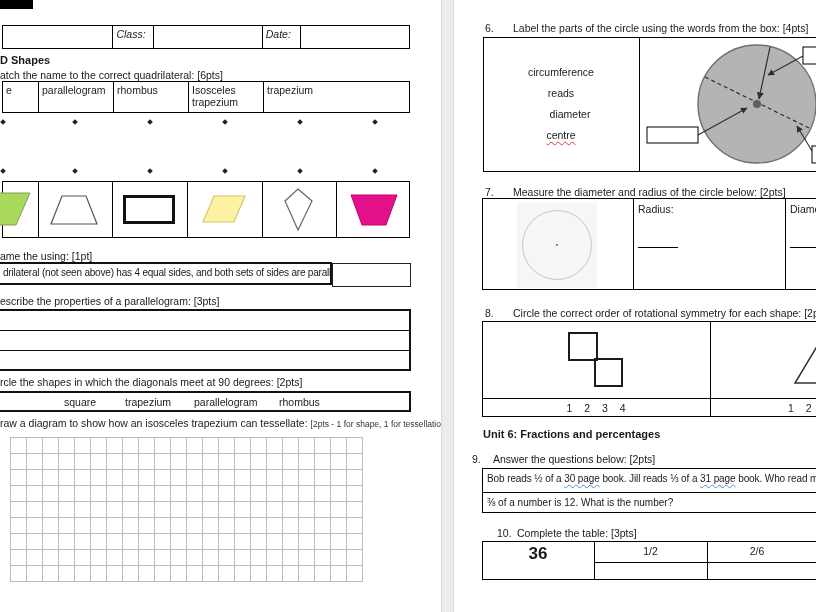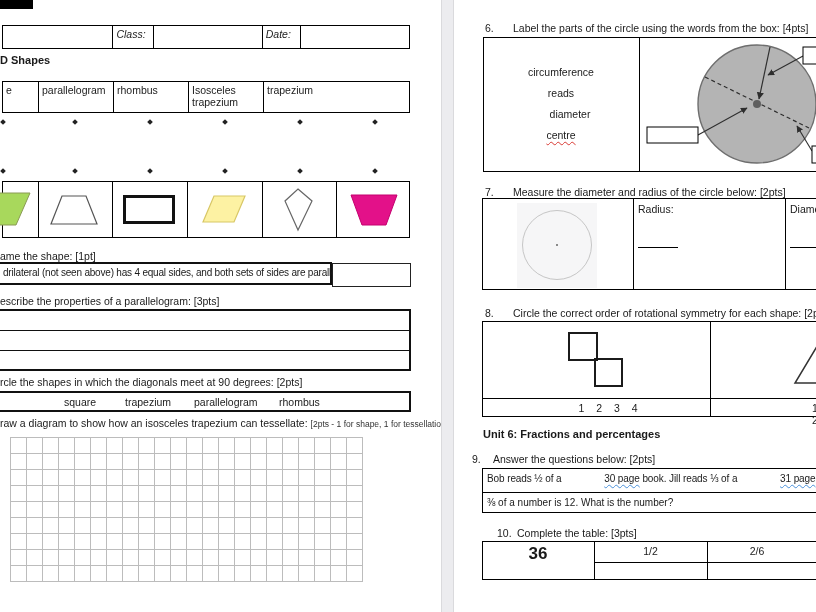--- a/index.html
+++ b/index.html
@@ -21,23 +21,23 @@
   .thinbox{position:absolute;border:1px solid #222;background:#fff;}
   .hline{position:absolute;height:1px;background:#111;}
   .blank{position:absolute;height:1px;background:#000;}
   .grid{position:absolute;background-color:#fff;
         background-image:linear-gradient(to right,#bcbcbc 1px,transparent 1px),
                          linear-gradient(to bottom,#bcbcbc 1px,transparent 1px);
         background-size:16px 16px;border-right:1px solid #bcbcbc;border-bottom:1px solid #bcbcbc;}
   
   .qp{position:absolute;font-size:10.5px;white-space:nowrap;}
   .qnum{display:inline-block;}
-  .nums{word-spacing:9px;font-size:10.5px;padding-left:24px;}
+  .nums{word-spacing:9px;font-size:10.5px;}
   .wavy-red{text-decoration:underline wavy #d83a34;text-decoration-thickness:1px;text-underline-offset:2px;}
-  .wavy-blue{text-decoration:underline wavy #4a90d9;text-decoration-thickness:1px;text-underline-offset:2px;margin-left:40px;}
+  .wavy-blue{text-decoration:underline wavy #4a90d9;text-decoration-thickness:1px;text-underline-offset:2px;}
   .sq{position:absolute;border:2px solid #1b1b1b;background:transparent;}
   .gutter{position:absolute;top:0;height:612px;background:#ececef;border-left:1px solid #dadadd;border-right:1px solid #dadadd;}
 </style>
 </head>
 <body>
 
 <div class="screen">
 
   <div class="abs" style="left:0;top:0;width:441px;height:612px;background:#fff;">
 
@@ -45,20 +45,21 @@
 
     <div class="tbl" style="left:2px;top:25px;width:408px;height:24px;">
       <div class="cell" style="width:110px;"></div>
       <div class="cell it" style="width:41px;">Class:</div>
       <div class="cell" style="width:109px;"></div>
       <div class="cell it" style="width:38px;">Date:</div>
       <div class="cell" style="width:110px;"></div>
     </div>
 
     <div class="abs t bold" style="left:0;top:54px;font-size:11px;">D Shapes</div>
+    <div class="abs t" style="left:0;top:69px;">atch the name to the correct quadrilateral: [6pts]</div>
 
     <div class="tbl" style="left:2px;top:81px;width:408px;height:32px;">
       <div class="cell" style="width:35px;">e</div>
       <div class="cell" style="width:75px;">parallelogram</div>
       <div class="cell" style="width:75px;">rhombus</div>
       <div class="cell" style="width:75px;white-space:normal;">Isosceles trapezium</div>
       <div class="cell" style="width:73px;">trapezium</div>
     </div>
 
     <span class="mdot" style="left:1px;top:120px;"></span>
@@ -93,21 +94,21 @@
     <svg class="abs" style="left:201px;top:194px;" width="46" height="30" viewBox="0 0 46 30">
       <polygon points="13,2 44,2 33,28 2,28" fill="#fdf2a3" stroke="#d8c766" stroke-width="1.2"></polygon>
     </svg>
     <svg class="abs" style="left:284px;top:188px;" width="30" height="44" viewBox="0 0 30 44">
       <polygon points="14,1 28,13 14,42 1,13" fill="#ffffff" stroke="#666666" stroke-width="1.2"></polygon>
     </svg>
     <svg class="abs" style="left:349px;top:193px;" width="50" height="34" viewBox="0 0 50 34">
       <polygon points="2,2 48,2 37,32 13,32" fill="#e31189" stroke="#c4006e" stroke-width="1"></polygon>
     </svg>
 
-    <div class="abs t" style="left:0;top:250px;">ame the shape: [1pt]</div>
+    <div class="abs t" style="left:0;top:250px;">ame the using: [1pt]</div>
     <div class="thickbox" style="left:-6px;top:262px;width:338px;height:23px;">
       <div class="t" style="font-size:10px;letter-spacing:-0.2px;padding:3px 0 0 7px;">drilateral (not seen above) has 4 equal sides, and both sets of sides are parallel:</div>
     </div>
     <div class="thinbox" style="left:332px;top:263px;width:79px;height:24px;"></div>
 
     <div class="abs t" style="left:0;top:295px;">escribe the properties of a parallelogram: [3pts]</div>
     <div class="thickbox" style="left:-6px;top:309px;width:417px;height:62px;">
       <div class="abs" style="left:0;top:0;width:100%;height:19px;"></div>
       <div class="hline" style="left:0;top:19px;width:100%;"></div>
       <div class="abs" style="left:0;top:20px;width:100%;height:19px;"></div>

